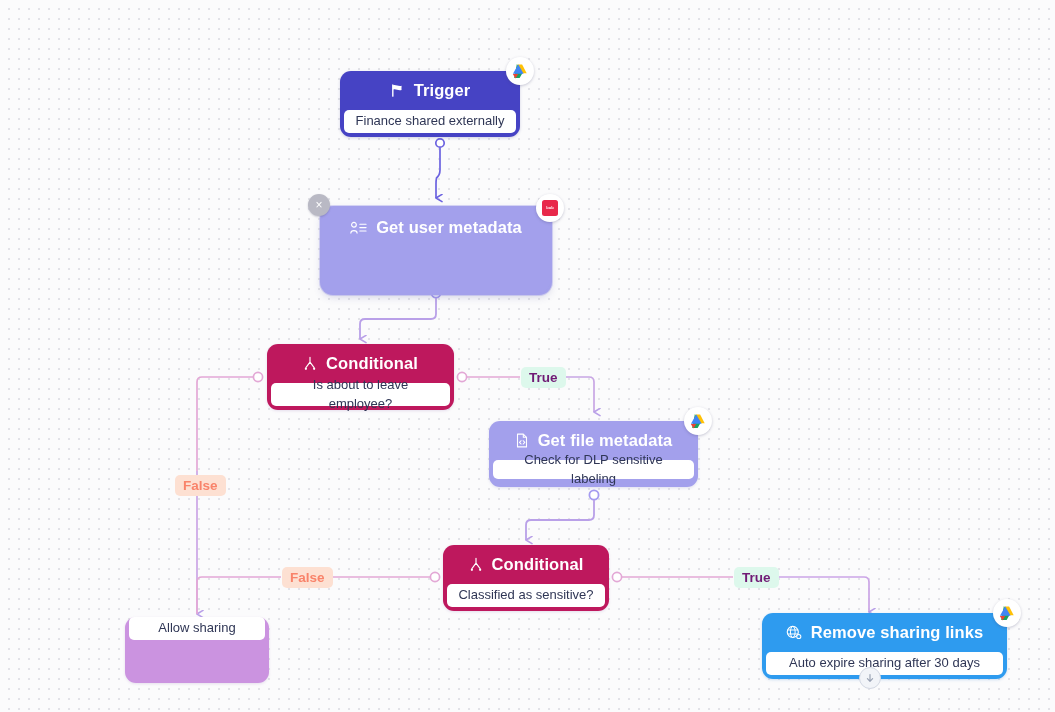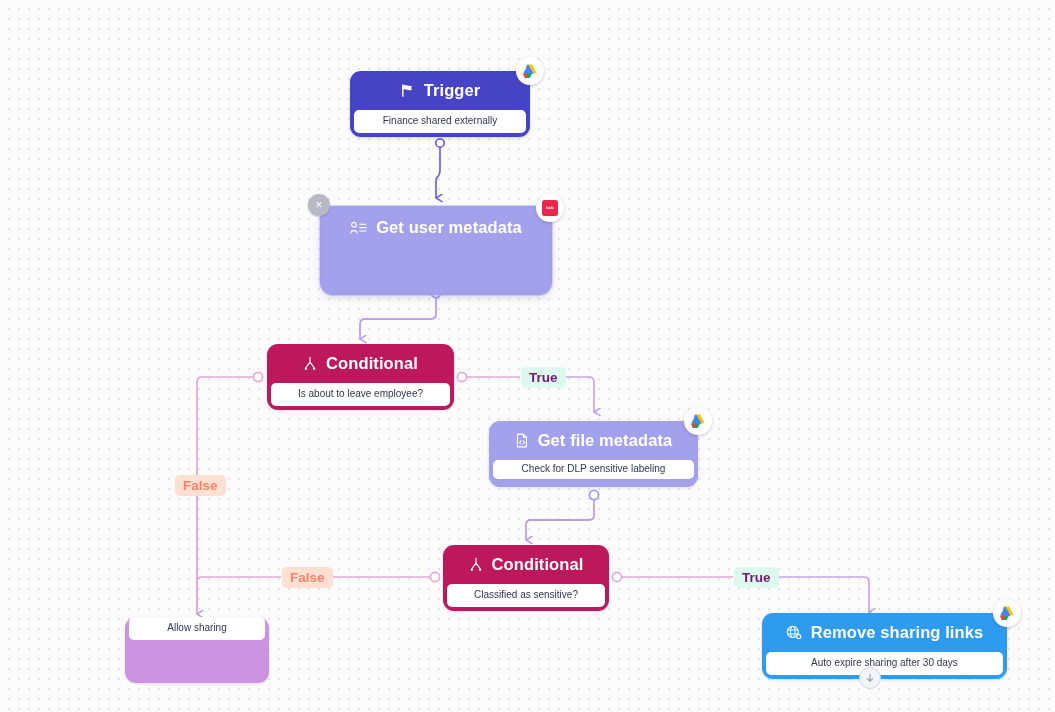--- a/index.html
+++ b/index.html
@@ -19,21 +19,21 @@
   .node{position:absolute;border-radius:11px;box-sizing:border-box;}
   .node .head{
     display:flex;align-items:center;justify-content:center;gap:9px;
     height:39px;border-radius:11px 11px 0 0;
     color:#ffffff;font-size:16.5px;font-weight:700;letter-spacing:.1px;
     white-space:nowrap;
   }
   .node .body{
     background:#ffffff;border-radius:5px;margin:0 4px 4px 4px;
     display:flex;align-items:center;justify-content:center;
-    text-align:center;color:#2f3655;font-size:10px;line-height:1.45;
+    text-align:center;color:#2f3655;font-size:13px;line-height:1.45;
     padding:6px 10px;box-sizing:border-box;
   }
   .node .head .ico{display:flex;align-items:center;justify-content:center;}
 
   
   .v-trigger{background:#4643c4;box-shadow:0 1px 3px rgba(60,60,130,.22);}
   .v-action{background:#a3a0ec;box-shadow:0 1px 3px rgba(120,120,190,.20);}
   .v-cond{background:#be185d;box-shadow:0 1px 3px rgba(150,110,180,.20);}
   .v-end{background:#cb93e0;box-shadow:0 1px 3px rgba(150,110,180,.20);}
   .v-blue{background:#2e9bef;box-shadow:0 1px 3px rgba(40,120,200,.22);}
@@ -135,21 +135,21 @@
       <path d="M621.6,577 L733,577" fill="none" stroke="#e3a8d6" stroke-width="1.7"></path>
       <path d="M778,577 L864,577 Q869,577 869,582 L869,612" fill="none" stroke="#cba5e6" stroke-width="1.7" marker-end="url(#ah-violet)"></path>
     </g>
   </svg>
 
   <div class="elabel lbl-true" style="left:521px;top:367px;">True</div>
   <div class="elabel lbl-false" style="left:175px;top:475px;">False</div>
   <div class="elabel lbl-false" style="left:282px;top:567px;">False</div>
   <div class="elabel lbl-true" style="left:734px;top:567px;">True</div>
 
-  <div class="node v-trigger" style="left:350px;top:71px;width:180px;height:66px;">
+  <div class="node v-trigger" style="left:340px;top:71px;width:180px;height:66px;">
     <div class="badge">
       <svg width="17" height="15" viewBox="0 0 24 22">
         <path d="M8.1,0.8 L15.9,0.8 L22.6,12.6 L18.7,19.4 L4.2,19.4 Z" fill="none"></path>
         <path d="M7.9,1 L15.9,14.7 L11.9,21.4 L3.9,21.4 Z" fill="#1aa261" transform="translate(-1.2,-1)"></path>
         <path d="M8.2,0.6 L16.1,0.6 L23.9,14.3 L16.1,14.3 Z" fill="#ffc107" transform="translate(-1.2,0) scale(0.86 0.95) translate(2,0)"></path>
         <path d="M0.5,14.6 L8.4,1 L16.2,14.6 Z" fill="#4285f4" transform="translate(0.4,-0.3)"></path>
         <path d="M0.4,15.1 L8.2,15.1 L4.3,21.7 Z" fill="#ea4335" transform="translate(0.4,-0.6)"></path>
       </svg>
     </div>
     <div class="head">

